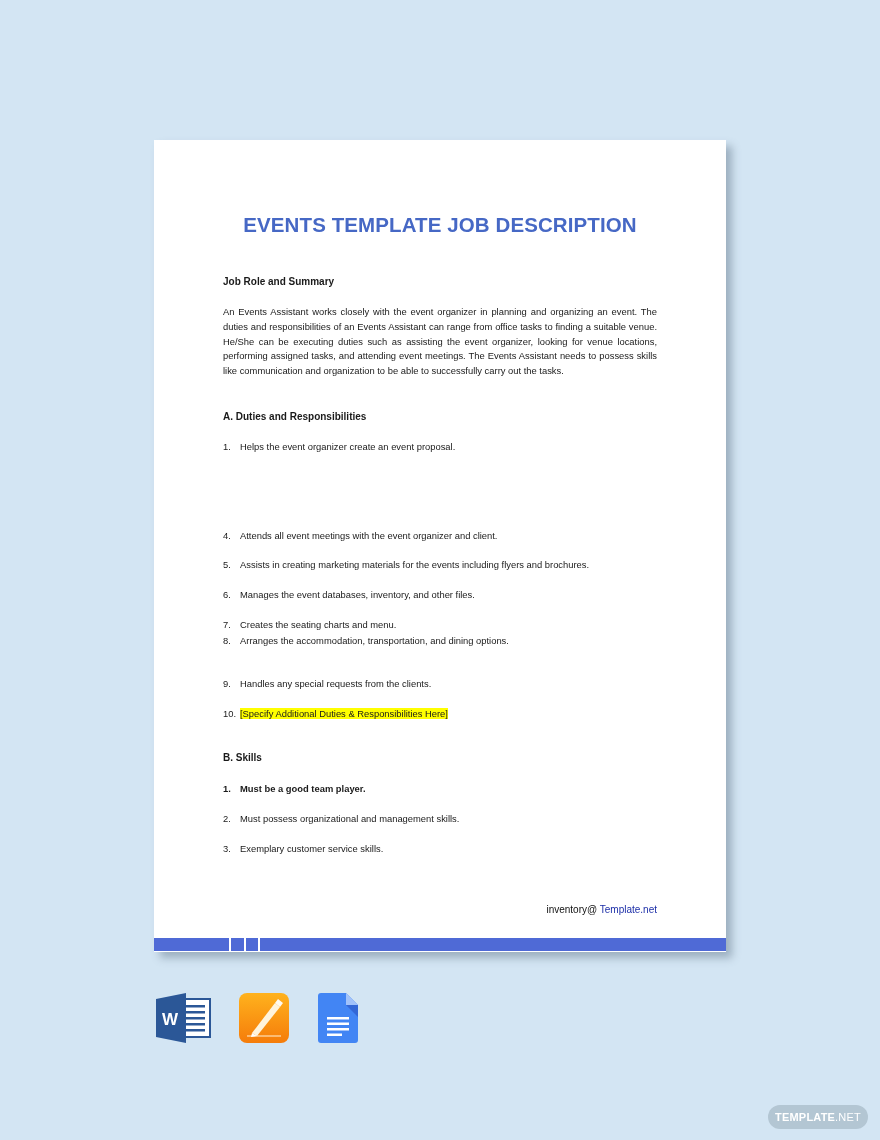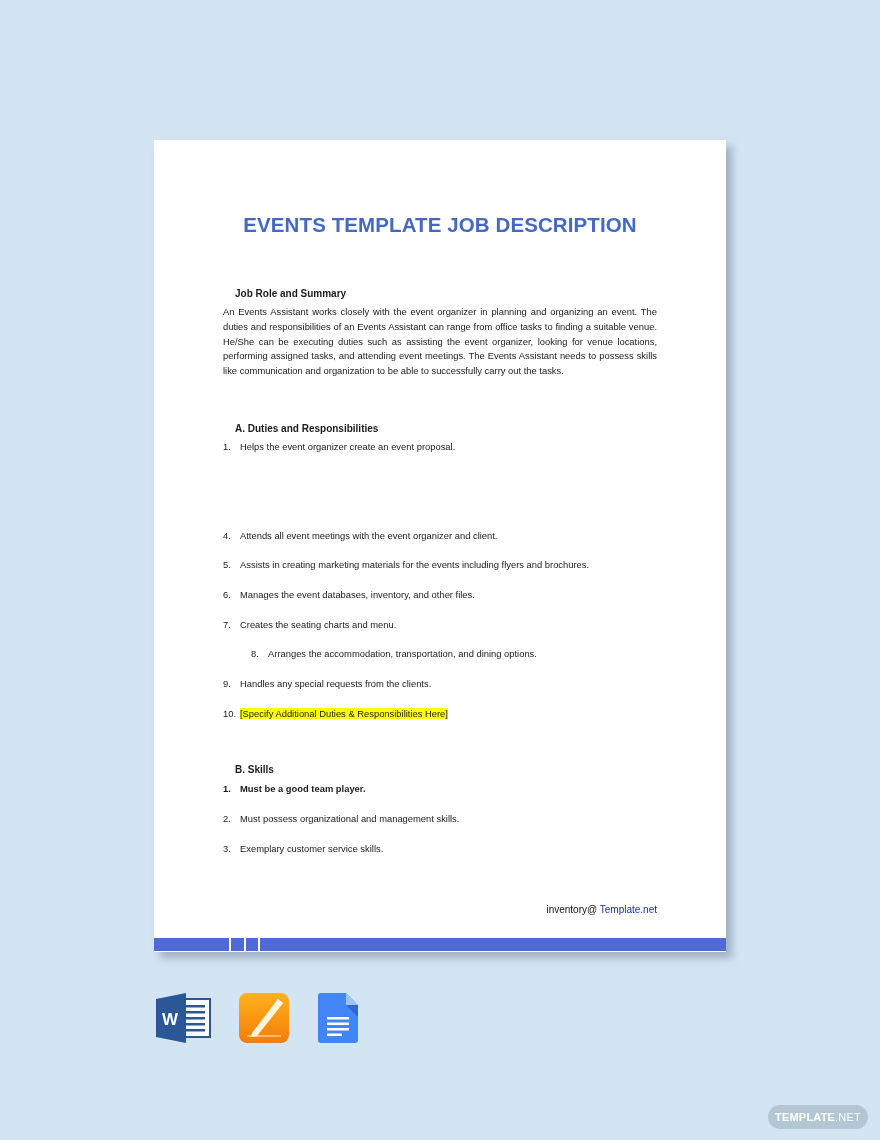--- a/index.html
+++ b/index.html
@@ -27,21 +27,21 @@
     letter-spacing: 0.1px;
     color: #4668c5;
     margin: 0;
   }
   .section-heading {
     position: absolute;
     left: 69px;
     font-weight: bold;
     font-size: 10px;
     color: #1a1a1a;
-    margin: 12px;
+    margin: 0;
   }
   .summary {
     position: absolute;
     left: 69px; top: 165px;
     width: 434px;
     font-size: 9.4px;
     line-height: 14.8px;
     text-align: justify;
     color: #1a1a1a;
     margin: 0;
@@ -102,21 +102,21 @@
   <h2 class="section-heading" style="top:136px;">Job Role and Summary</h2>
   <p class="summary">An Events Assistant works closely with the event organizer in planning and organizing an event. The duties and responsibilities of an Events Assistant can range from office tasks to finding a suitable venue. He/She can be executing duties such as assisting the event organizer, looking for venue locations, performing assigned tasks, and attending event meetings. The Events Assistant needs to possess skills like communication and organization to be able to successfully carry out the tasks.</p>
 
   <h2 class="section-heading" style="top:271px;">A.  Duties and Responsibilities</h2>
 
   <div class="list-item" style="top:300px;"><span class="num">1.</span><span>Helps the event organizer create an event proposal.</span></div>
   <div class="list-item" style="top:389px;"><span class="num">4.</span><span>Attends all event meetings with the event organizer and client.</span></div>
   <div class="list-item" style="top:418px;"><span class="num">5.</span><span>Assists in creating marketing materials for the events including flyers and brochures.</span></div>
   <div class="list-item" style="top:448px;"><span class="num">6.</span><span>Manages the event databases, inventory, and other files.</span></div>
   <div class="list-item" style="top:478px;"><span class="num">7.</span><span>Creates the seating charts and menu.</span></div>
-  <div class="list-item" style="top:507px;margin-left:28px;"><span class="num">8.</span><span>Arranges the accommodation, transportation, and dining options.</span></div>
+  <div class="list-item" style="top:494px;"><span class="num">8.</span><span>Arranges the accommodation, transportation, and dining options.</span></div>
   <div class="list-item" style="top:537px;"><span class="num">9.</span><span>Handles any special requests from the clients.</span></div>
   <div class="list-item" style="top:567px;"><span class="num">10.</span><span class="hl">[Specify Additional Duties &amp; Responsibilities Here]</span></div>
 
   <h2 class="section-heading" style="top:612px;">B.  Skills</h2>
 
   <div class="list-item" style="top:642px;font-weight:bold;"><span class="num">1.</span><span>Must be a good team player.</span></div>
   <div class="list-item" style="top:672px;"><span class="num">2.</span><span>Must possess organizational and management skills.</span></div>
   <div class="list-item" style="top:702px;"><span class="num">3.</span><span>Exemplary customer service skills.</span></div>
 
   <div class="copyright"><span>inventory@ </span><span class="link">Template.net</span></div>

